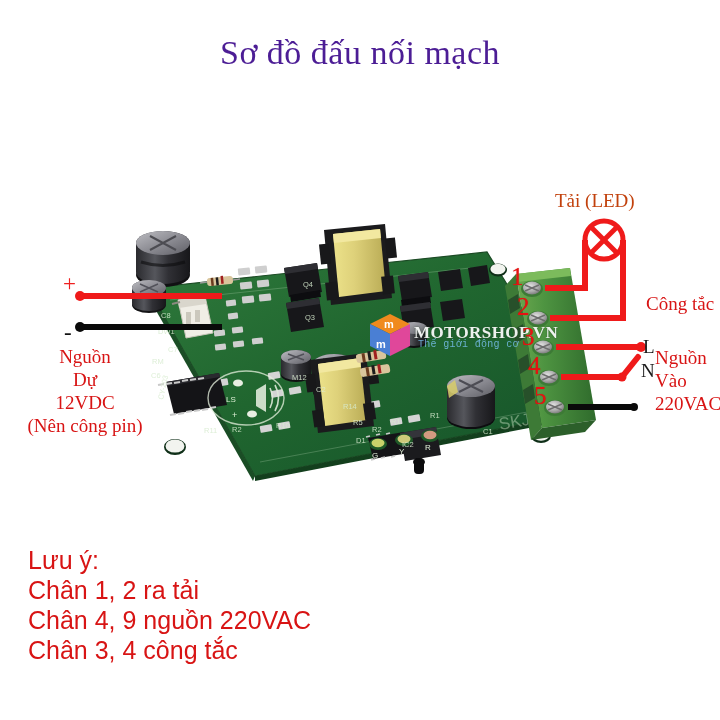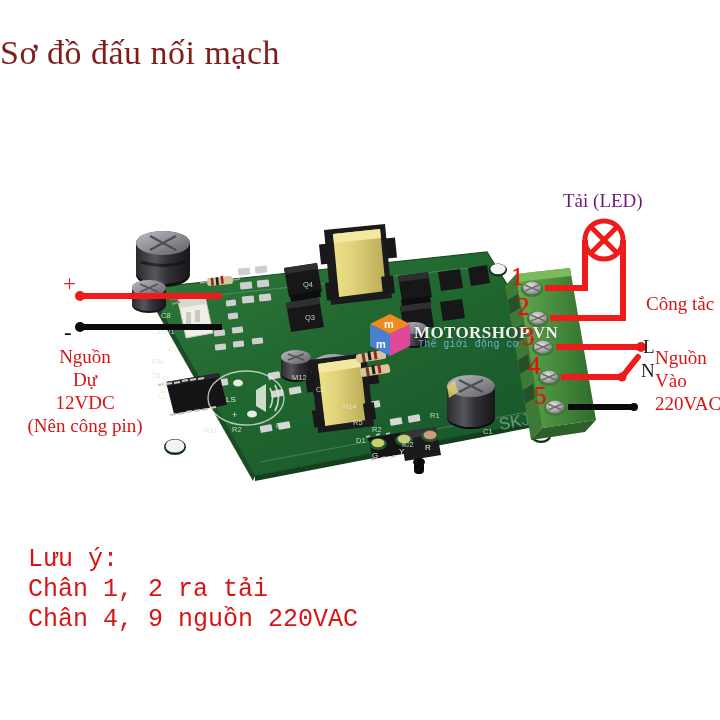--- a/index.html
+++ b/index.html
@@ -11,53 +11,53 @@
     overflow:hidden;
     position:relative;
   }
   #stage{position:absolute;left:0;top:0;width:720px;height:720px;}
 
   .abs{position:absolute;}
 
   
   #title{
     left:0;top:34px;width:720px;
-    text-align:left;
-    color:#7f1d1d;
+    text-align:center;
+    color:#4c1d95;
     font-size:34px;
     font-family:"Liberation Serif", serif;
     letter-spacing:0.5px;
     white-space:nowrap;
   }
 
   
   #notes{
     left:28px;top:545px;width:400px;
     color:#d81414;
     font-size:25px;
     line-height:30px;
-    font-family:Liberation Mono, monospace;
+    font-family:Liberation Sans, sans-serif;
   }
   #notes .nline{display:block;white-space:nowrap;}
 
   
   #left-label{
     left:10px;top:345px;width:150px;
     text-align:center;
     color:#d81414;
     font-size:19px;
     line-height:23px;
     font-family:"Liberation Serif", serif;
   }
   #left-label span{display:block;white-space:nowrap;}
 
   
   #lbl-load{
     left:555px;top:190px;
-    color:#701a75;font-size:19px;white-space:nowrap;margin-left:8px;
+    color:#c2410c;font-size:19px;white-space:nowrap;
   }
   #lbl-switch{
     left:646px;top:293px;
     color:#d81414;font-size:19px;white-space:nowrap;text-align:center;
   }
   #lbl-L{
     left:643px;top:336px;
     color:#1a1a1a;font-size:19px;white-space:nowrap;
   }
   #lbl-N{
@@ -513,15 +513,16 @@
   <div class="abs" id="lbl-mains">
     <span>Nguồn</span>
     <span>Vào</span>
     <span>220VAC</span>
   </div>
 
   <div class="abs" id="notes">
     <span class="nline">Lưu ý:</span>
     <span class="nline">Chân 1, 2 ra tải</span>
     <span class="nline">Chân 4, 9 nguồn 220VAC</span>
+    <span class="nline">Chân 3, 4 công tắc</span>
   </div>
 
 </div>
 
 </body></html>

